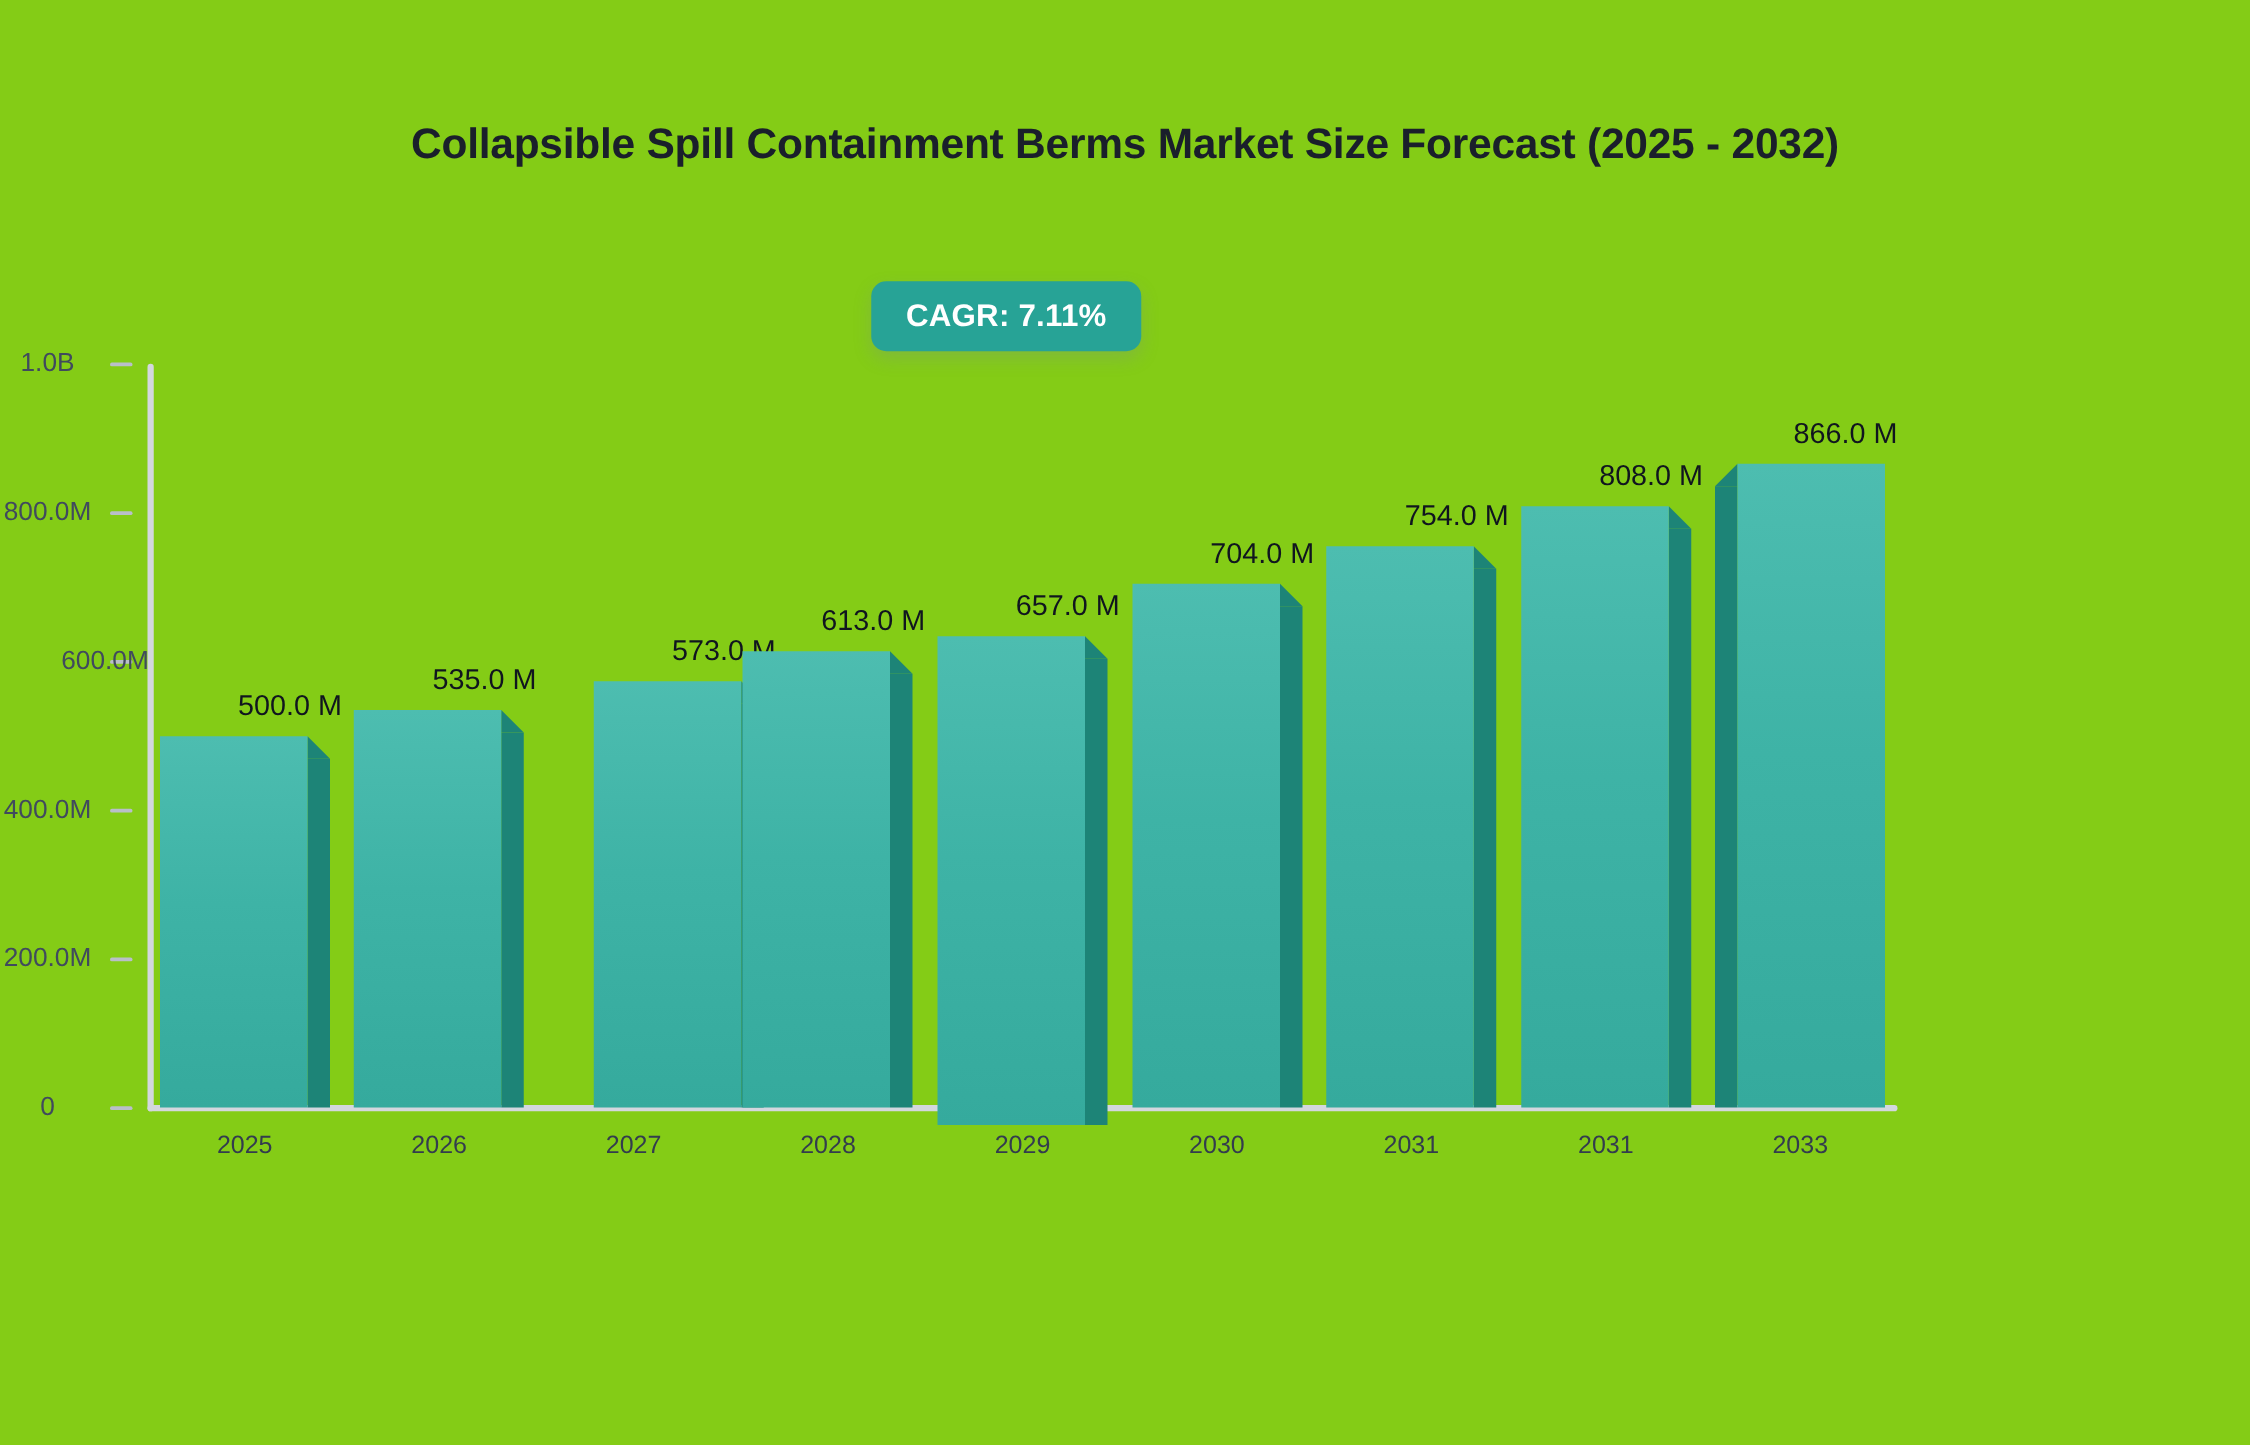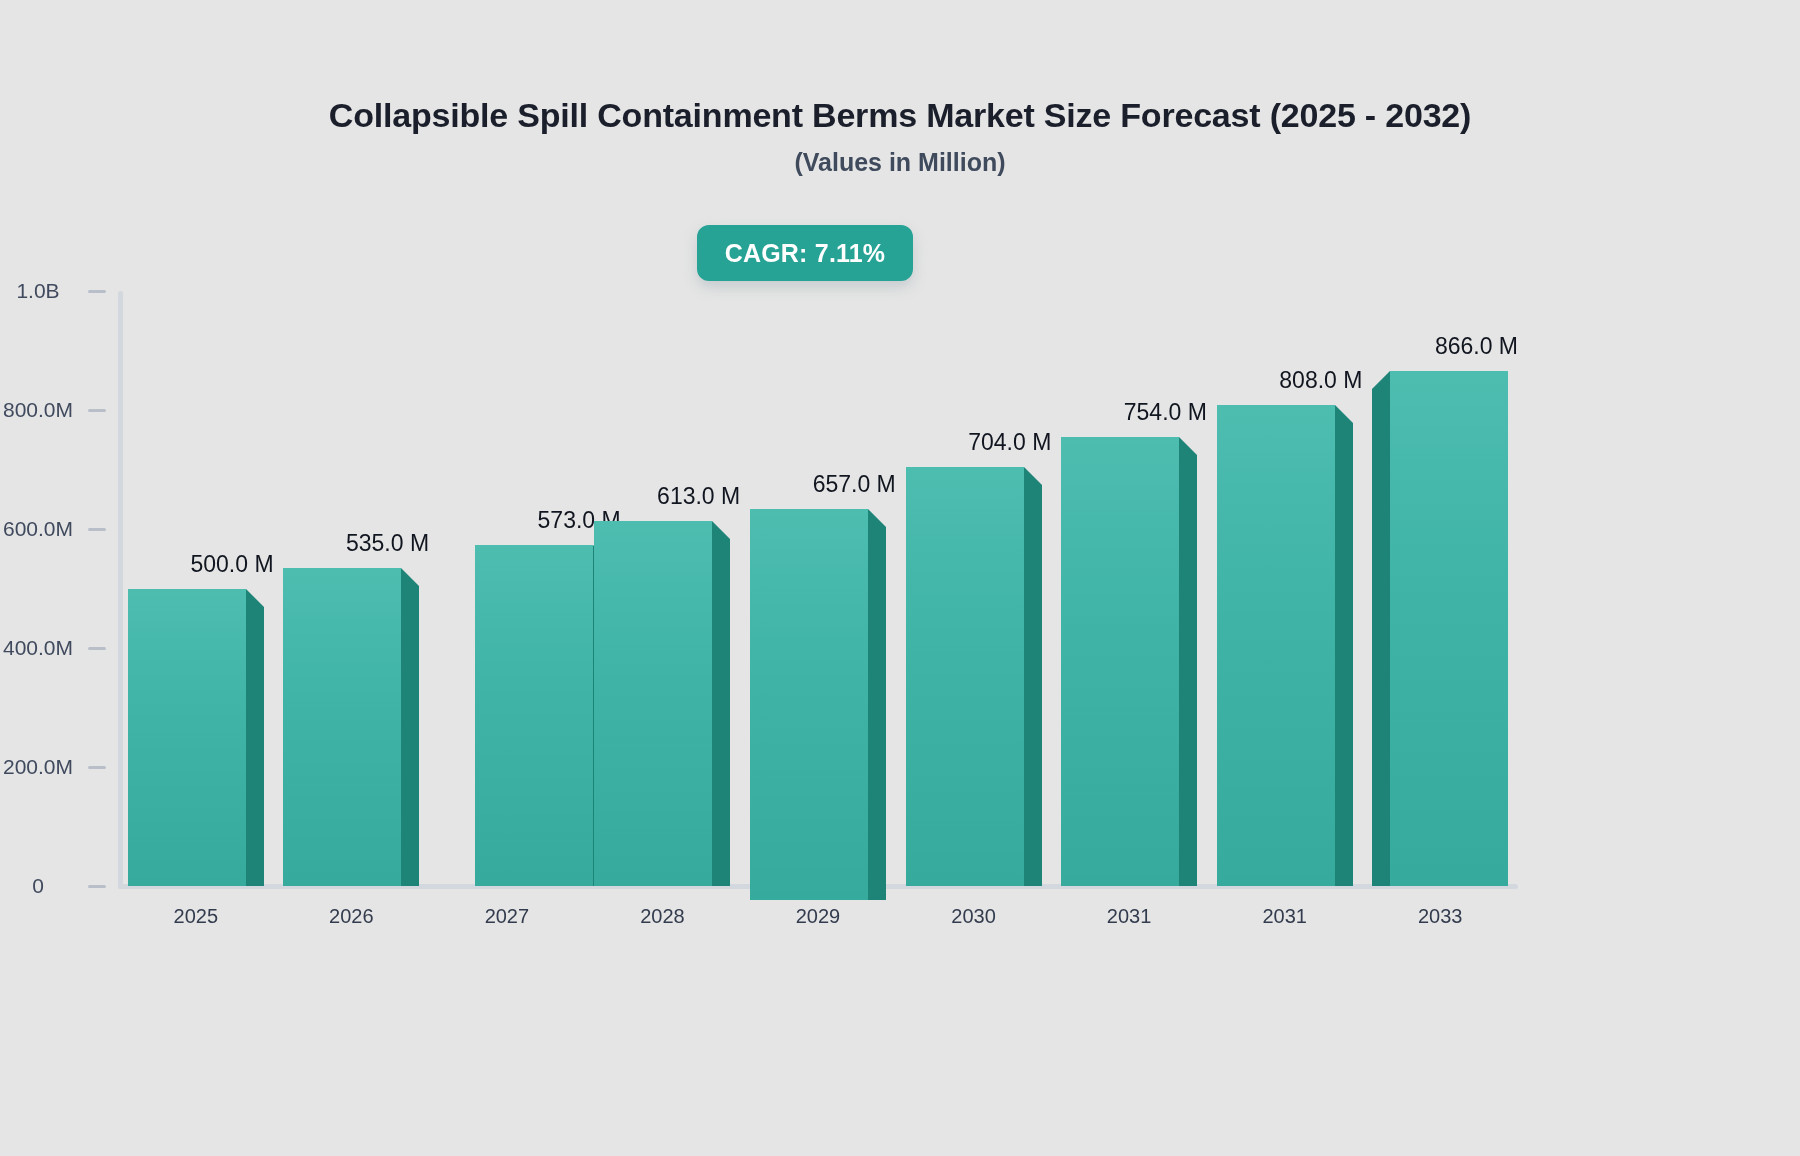--- a/index.html
+++ b/index.html
@@ -11,21 +11,21 @@
     width: 1800px;
     height: 1156px;
     font-family: "Liberation Sans", sans-serif;
     position: relative;
     overflow: hidden;
   }
 
   #page {
     position: absolute;
     inset: 0;
-    background: #e5e5e5;
+    background: #84cc16;
   }
 
   
   #title {
     position: absolute;
     left: 0;
     right: 0;
     top: 96px;
     text-align: center;
     font-size: 34px;
@@ -149,38 +149,37 @@
     width: 84px;
     height: 60px;
   }
 </style>
 </head>
 <body>
 
 <div id="page">
 
   <div id="title">Collapsible Spill Containment Berms Market Size Forecast (2025 - 2032)</div>
-  <div id="subtitle">(Values in Million)</div>
 
   <div id="cagr-badge">
     <span class="cagr-text">CAGR: 7.11%</span>
   </div>
 
   <div id="yaxis-line"></div>
   <div id="xaxis-line"></div>
 
   <div id="yticks">
       <div class="ytick-dash" style="left: 88px; top: 885px;"></div>
       <div class="ytick-label" style="left: 0px; width: 76px; top: 874px; right: auto;">0</div>
       <div class="ytick-dash" style="left: 88px; top: 766px;"></div>
       <div class="ytick-label" style="left: 0px; width: 76px; top: 755px; right: auto;">200.0M</div>
       <div class="ytick-dash" style="left: 88px; top: 647px;"></div>
       <div class="ytick-label" style="left: 0px; width: 76px; top: 636px; right: auto;">400.0M</div>
       <div class="ytick-dash" style="left: 88px; top: 528px;"></div>
-      <div class="ytick-label" style="left: 0px; width: 76px; top: 517px; right: auto;">600.0M</div>
+      <div class="ytick-label" style="left: 0px; width: 76px; top: 517px; right: auto; padding-left: 46px;">600.0M</div>
       <div class="ytick-dash" style="left: 88px; top: 409px;"></div>
       <div class="ytick-label" style="left: 0px; width: 76px; top: 398px; right: auto;">800.0M</div>
       <div class="ytick-dash" style="left: 88px; top: 290px;"></div>
       <div class="ytick-label" style="left: 0px; width: 76px; top: 279px; right: auto;">1.0B</div>
     </div>
   <div id="xticks">
       <div class="xtick-label" style="left: 118px; width: 155.556px;">2025</div>
       <div class="xtick-label" style="left: 273.556px; width: 155.556px;">2026</div>
       <div class="xtick-label" style="left: 429.111px; width: 155.556px;">2027</div>
       <div class="xtick-label" style="left: 584.667px; width: 155.556px;">2028</div>

